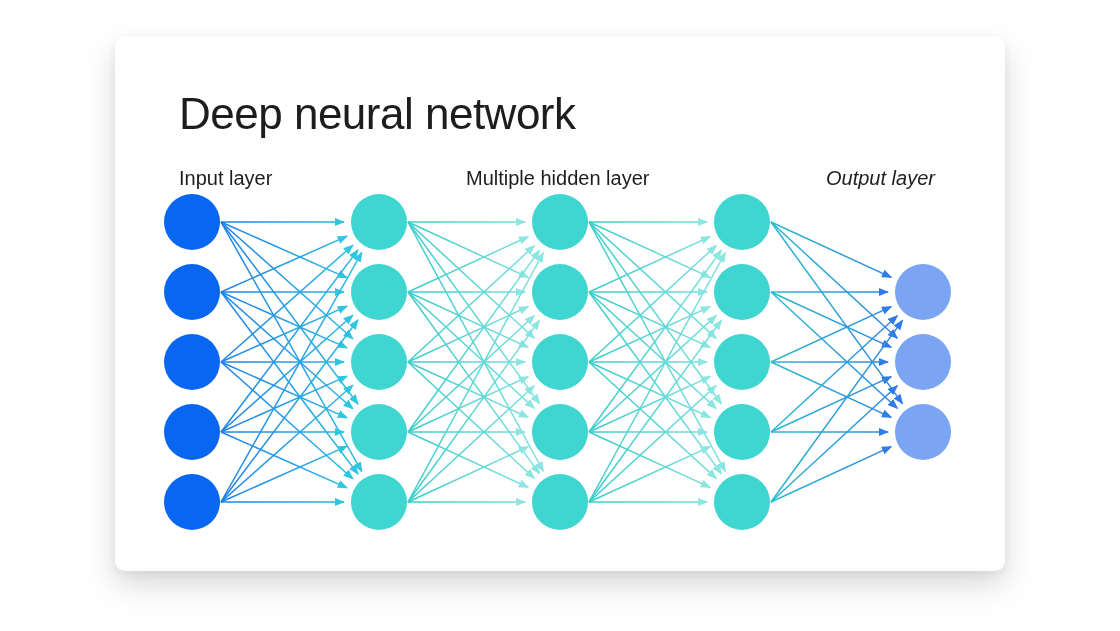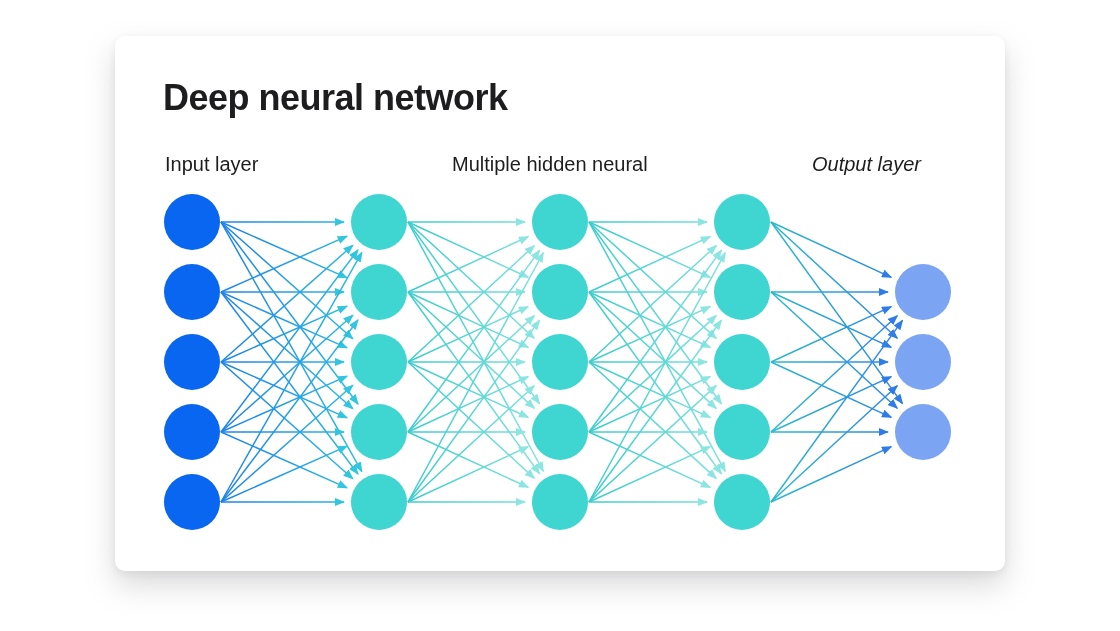--- a/index.html
+++ b/index.html
@@ -22,32 +22,32 @@
     width: 890px;
     height: 535px;
     background: #ffffff;
     border-radius: 10px;
     box-shadow: 0 14px 30px rgba(120,120,125,0.28), 0 3px 8px rgba(0,0,0,0.06);
   }
   .title {
     position: absolute;
     left: 48px;
     top: 44px;
-    margin: 0;
-    font-size: 36px;
-    font-weight: 700;
+    margin: 16px;
+    font-size: 44px;
+    font-weight: 400;
     letter-spacing: -0.5px;
     color: #1d1d1f;
     line-height: 36px;
     white-space: nowrap;
   }
   .layer-label {
     position: absolute;
     top: 118px;
-    margin: 0;
+    margin: 14px;
     font-size: 20px;
     font-weight: 400;
     color: #1d1d1f;
     line-height: 20px;
     white-space: nowrap;
   }
   .label-input  { left: 50px;  }
   .label-hidden { left: 337px; }
   .label-output { left: 697px; font-style: italic; }
   .net-svg {
@@ -203,16 +203,16 @@
         <circle cx="742" cy="292" r="28" fill="#3FD5D0"></circle>
         <circle cx="742" cy="362" r="28" fill="#3FD5D0"></circle>
         <circle cx="742" cy="432" r="28" fill="#3FD5D0"></circle>
         <circle cx="742" cy="502" r="28" fill="#3FD5D0"></circle>
         <circle cx="923" cy="292" r="28" fill="#7BA4F2"></circle>
         <circle cx="923" cy="362" r="28" fill="#7BA4F2"></circle>
         <circle cx="923" cy="432" r="28" fill="#7BA4F2"></circle>
       </svg>
     <h1 class="title">Deep neural network</h1>
     <p class="layer-label label-input">Input layer</p>
-    <p class="layer-label label-hidden">Multiple hidden neural</p>
+    <p class="layer-label label-hidden">Multiple hidden layer</p>
     <p class="layer-label label-output">Output layer</p>
   </div>
 </div>
 
 </body></html>

